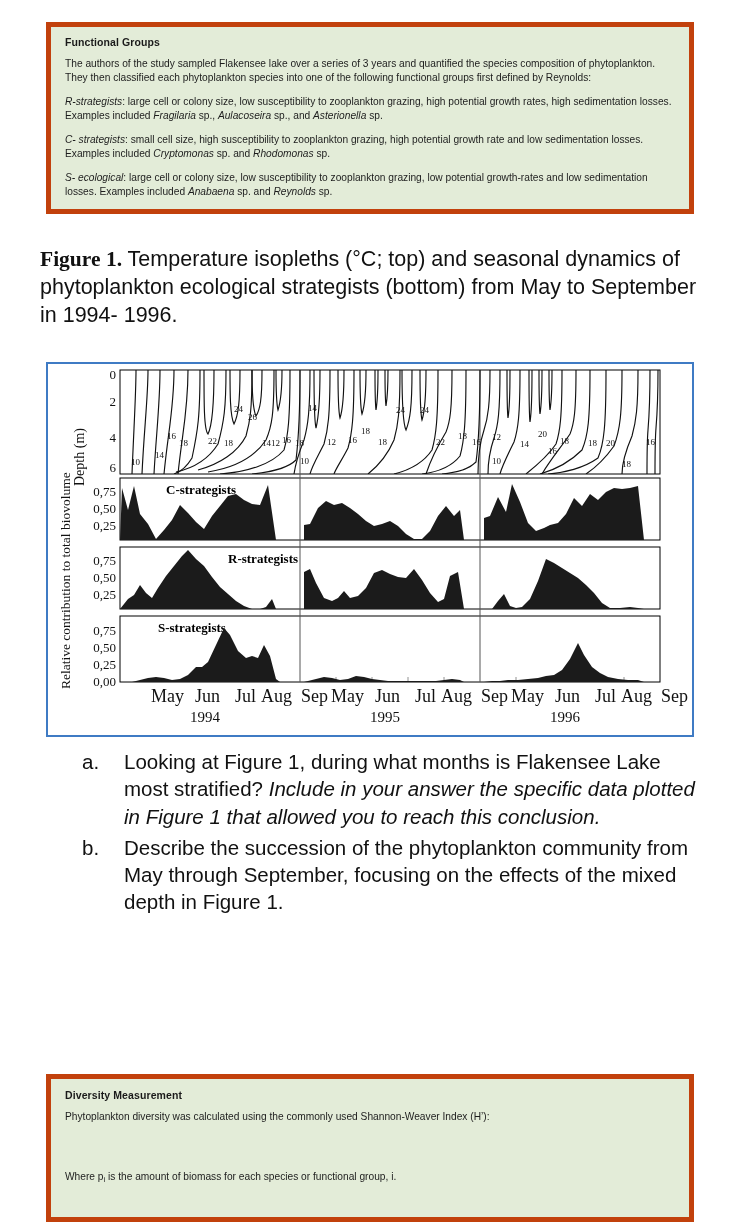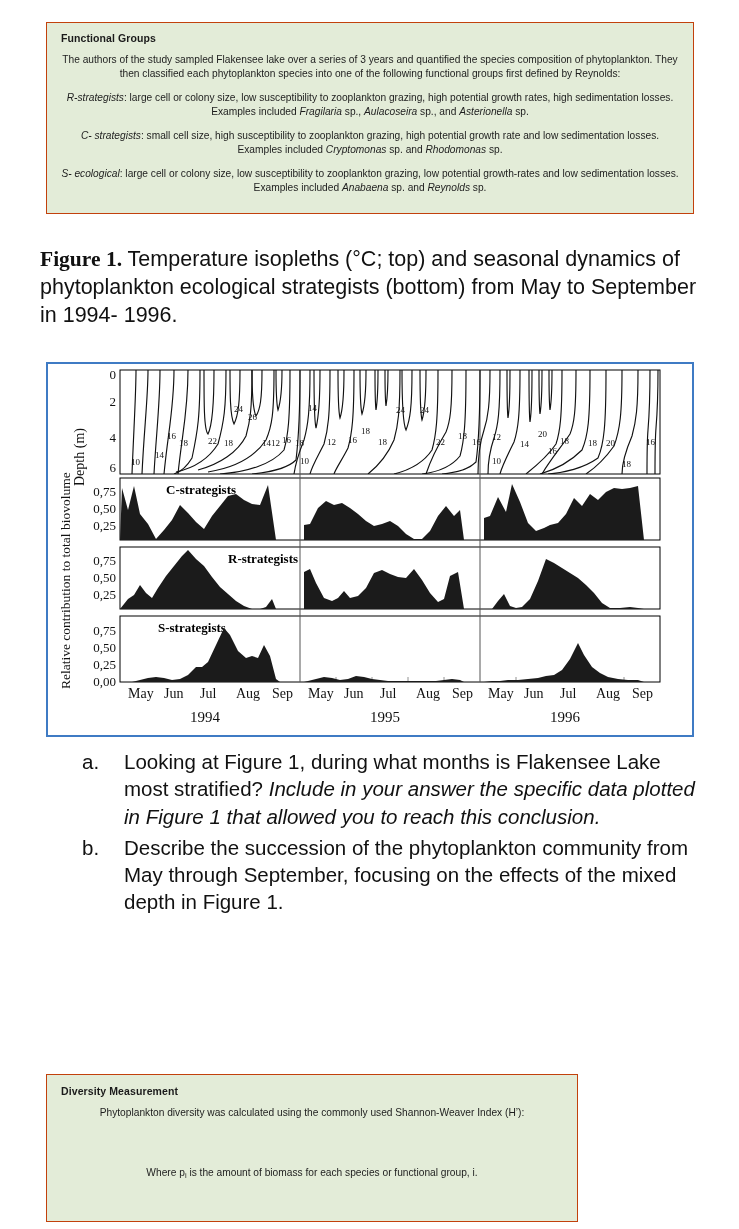--- a/index.html
+++ b/index.html
@@ -6,39 +6,38 @@
   body{
     width:739px;height:1229px;position:relative;overflow:hidden;
     font-family:"Liberation Sans", sans-serif;
     color:#111;
   }
 
   
   .infobox{
     position:absolute;
     background:#e3ecd8;
-    border:1px solid #c2410c;
+    border:5px solid #c2410c;
     box-sizing:border-box;
   }
   .infobox .ib-title{
     font-size:10.5px;font-weight:bold;color:#1a1a1a;letter-spacing:.1px;
     margin:0 0 9px 0;
   }
   .infobox p{
     margin:0 0 9px 0;
     font-size:10.2px;
     line-height:1.42;
     color:#1d1d1d;
-    text-align:center;
   }
   .infobox p:last-child{margin-bottom:0;}
   .infobox i{font-style:italic;}
 
   #fgbox{left:46px;top:22px;width:648px;height:192px;padding:9px 14px 10px 14px;}
-  #dmbox{left:46px;top:1074px;width:532px;height:148px;padding:10px 14px 10px 14px;}
+  #dmbox{left:46px;top:1074px;width:648px;height:148px;padding:10px 14px 10px 14px;}
   #dmbox p.spaced{margin-bottom:46px;}
   .sub{font-size:7.5px;vertical-align:-2px;}
 
   
   #caption{
     position:absolute;left:40px;top:246px;width:664px;
     font-size:21.5px;line-height:1.30;color:#111;
     font-family:"Liberation Sans", sans-serif;
   }
   #caption b{font-weight:bold;font-family:Liberation Serif, serif;}
@@ -61,21 +60,21 @@
   #ylab-depth{left:24px;top:122px;font-size:14px;}
   #ylab-rel{left:10px;top:325px;font-size:13.5px;}
 
   .axislab{
     position:absolute;
     font-family:"Liberation Serif", serif;
     font-size:13px;color:#111;text-align:right;white-space:nowrap;
   }
   .monthlab{
     position:absolute;font-family:"Liberation Serif", serif;
-    font-size:14px;color:#111;text-align:left;white-space:nowrap;
+    font-size:18px;color:#111;text-align:right;white-space:nowrap;
   }
   .yearlab{
     position:absolute;font-family:"Liberation Serif", serif;
     font-size:15px;color:#111;text-align:center;white-space:nowrap;
   }
   .paneltitle{
     position:absolute;font-family:"Liberation Serif", serif;
     font-weight:bold;font-size:13px;color:#000;white-space:nowrap;
   }
   svg{display:block;}

